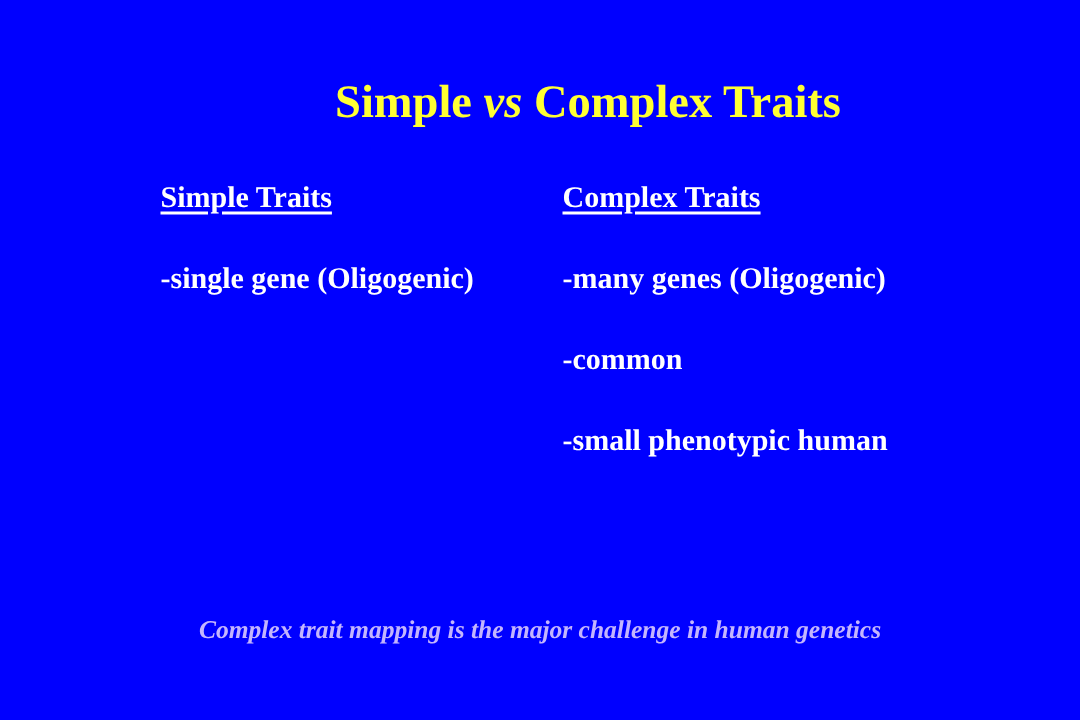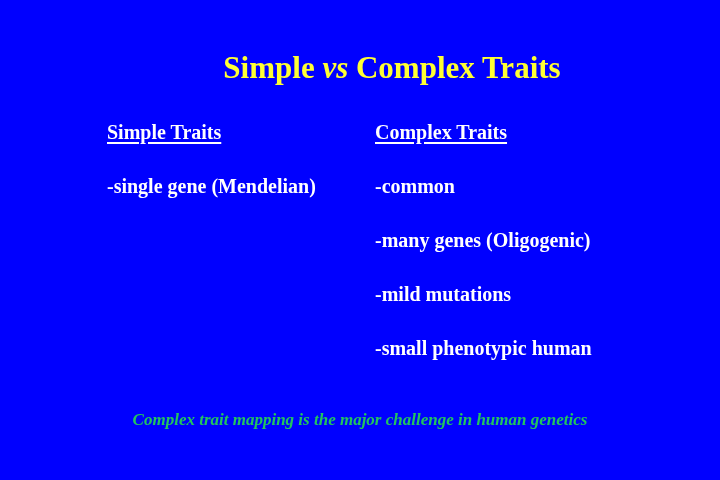--- a/index.html
+++ b/index.html
@@ -45,39 +45,38 @@
     .col .heading {
       text-decoration: underline;
       text-underline-offset: 3px;
     }
     .footer {
       position: absolute;
       top: 408px;
       left: 0;
       width: 720px;
       text-align: center;
-      color: #22c55e;
+      color: #c4b5fd;
       font-size: 17px;
       font-style: italic;
       line-height: 24px;
     }
   </style>
 </head>
 <body>
 
 <div class="title">
   <span>Simple </span><span class="vs">vs</span><span> Complex Traits</span>
 </div>
 
 <div class="col left">
   <div class="item heading">Simple Traits</div>
-  <div class="item">-single gene (Mendelian)</div>
+  <div class="item">-single gene (Oligogenic)</div>
 </div>
 
 <div class="col right">
   <div class="item heading">Complex Traits</div>
+  <div class="item">-many genes (Oligogenic)</div>
   <div class="item">-common</div>
-  <div class="item">-many genes (Oligogenic)</div>
-  <div class="item">-mild mutations</div>
   <div class="item">-small phenotypic human</div>
 </div>
 
 <div class="footer">Complex trait mapping is the major challenge in human genetics</div>
 
 </body></html>

